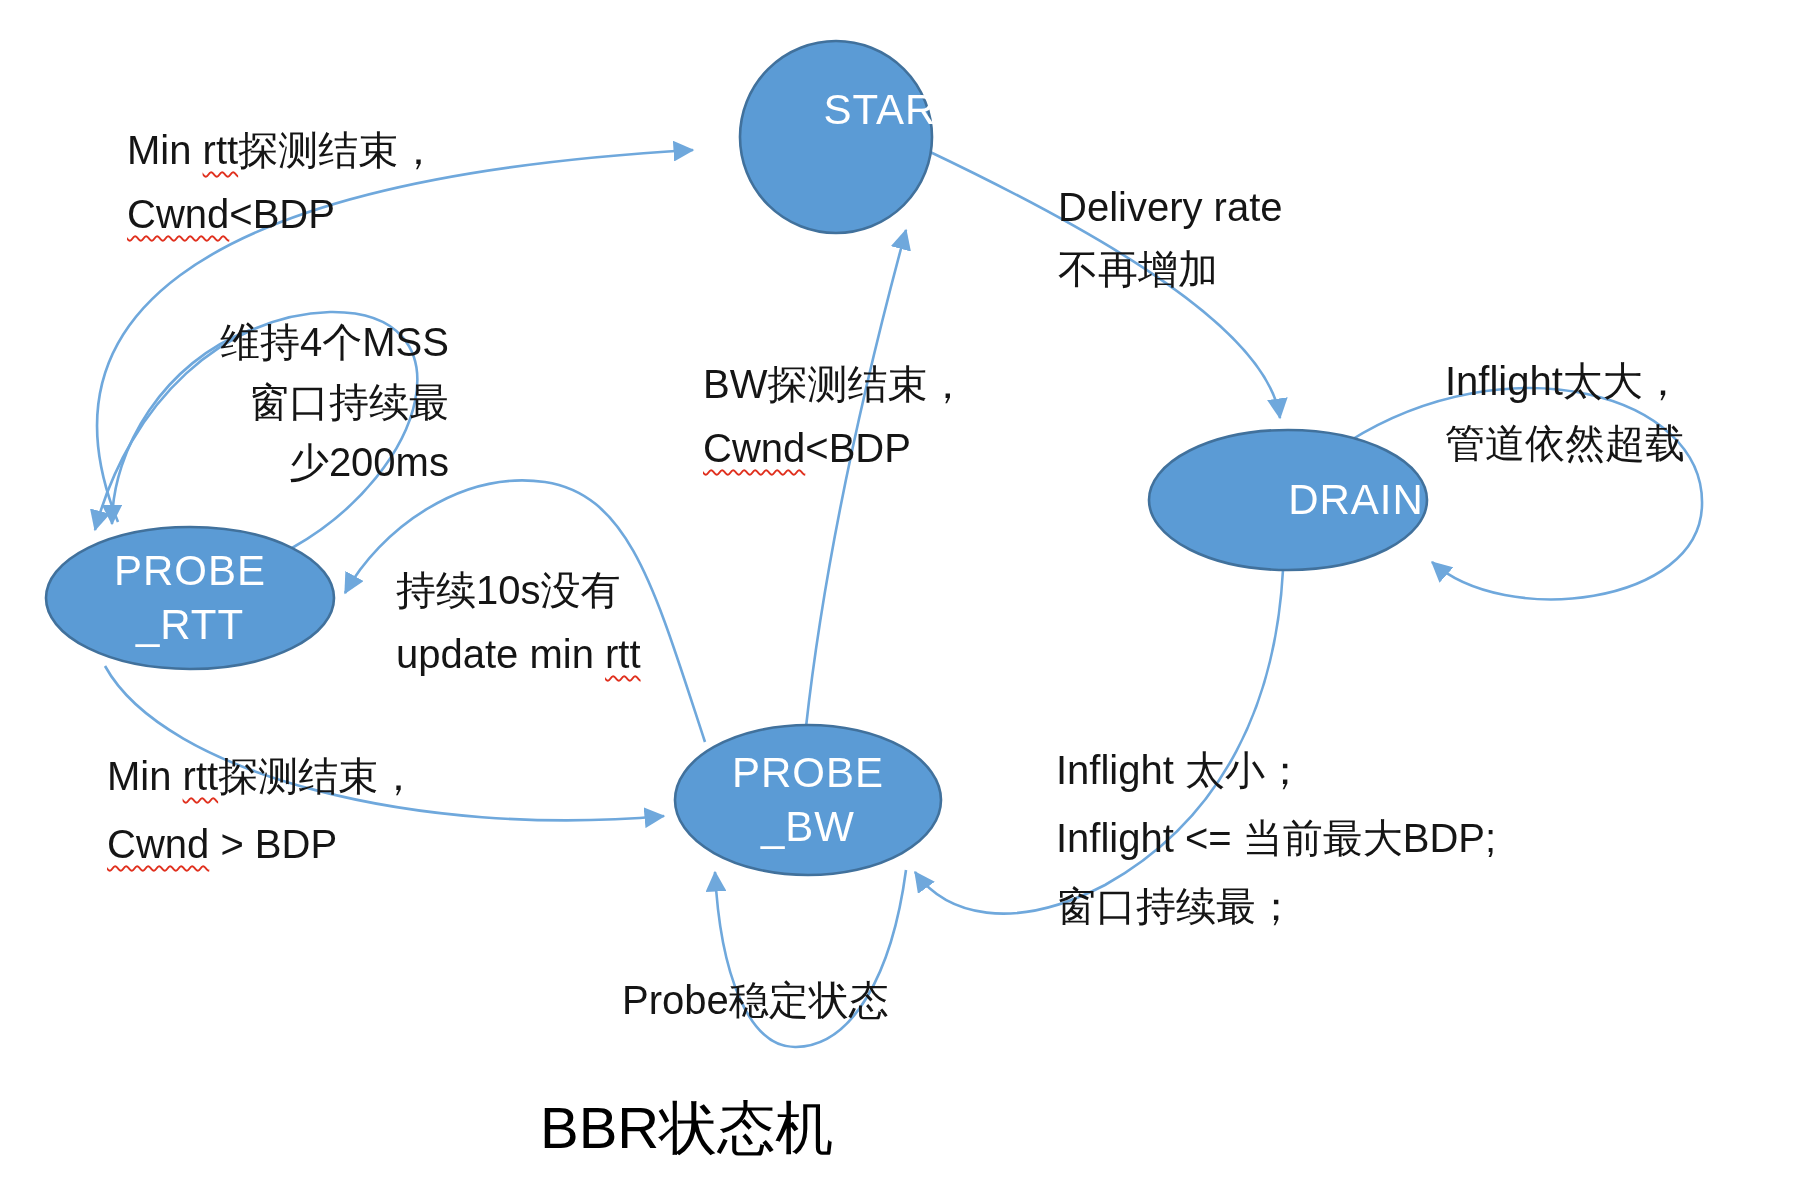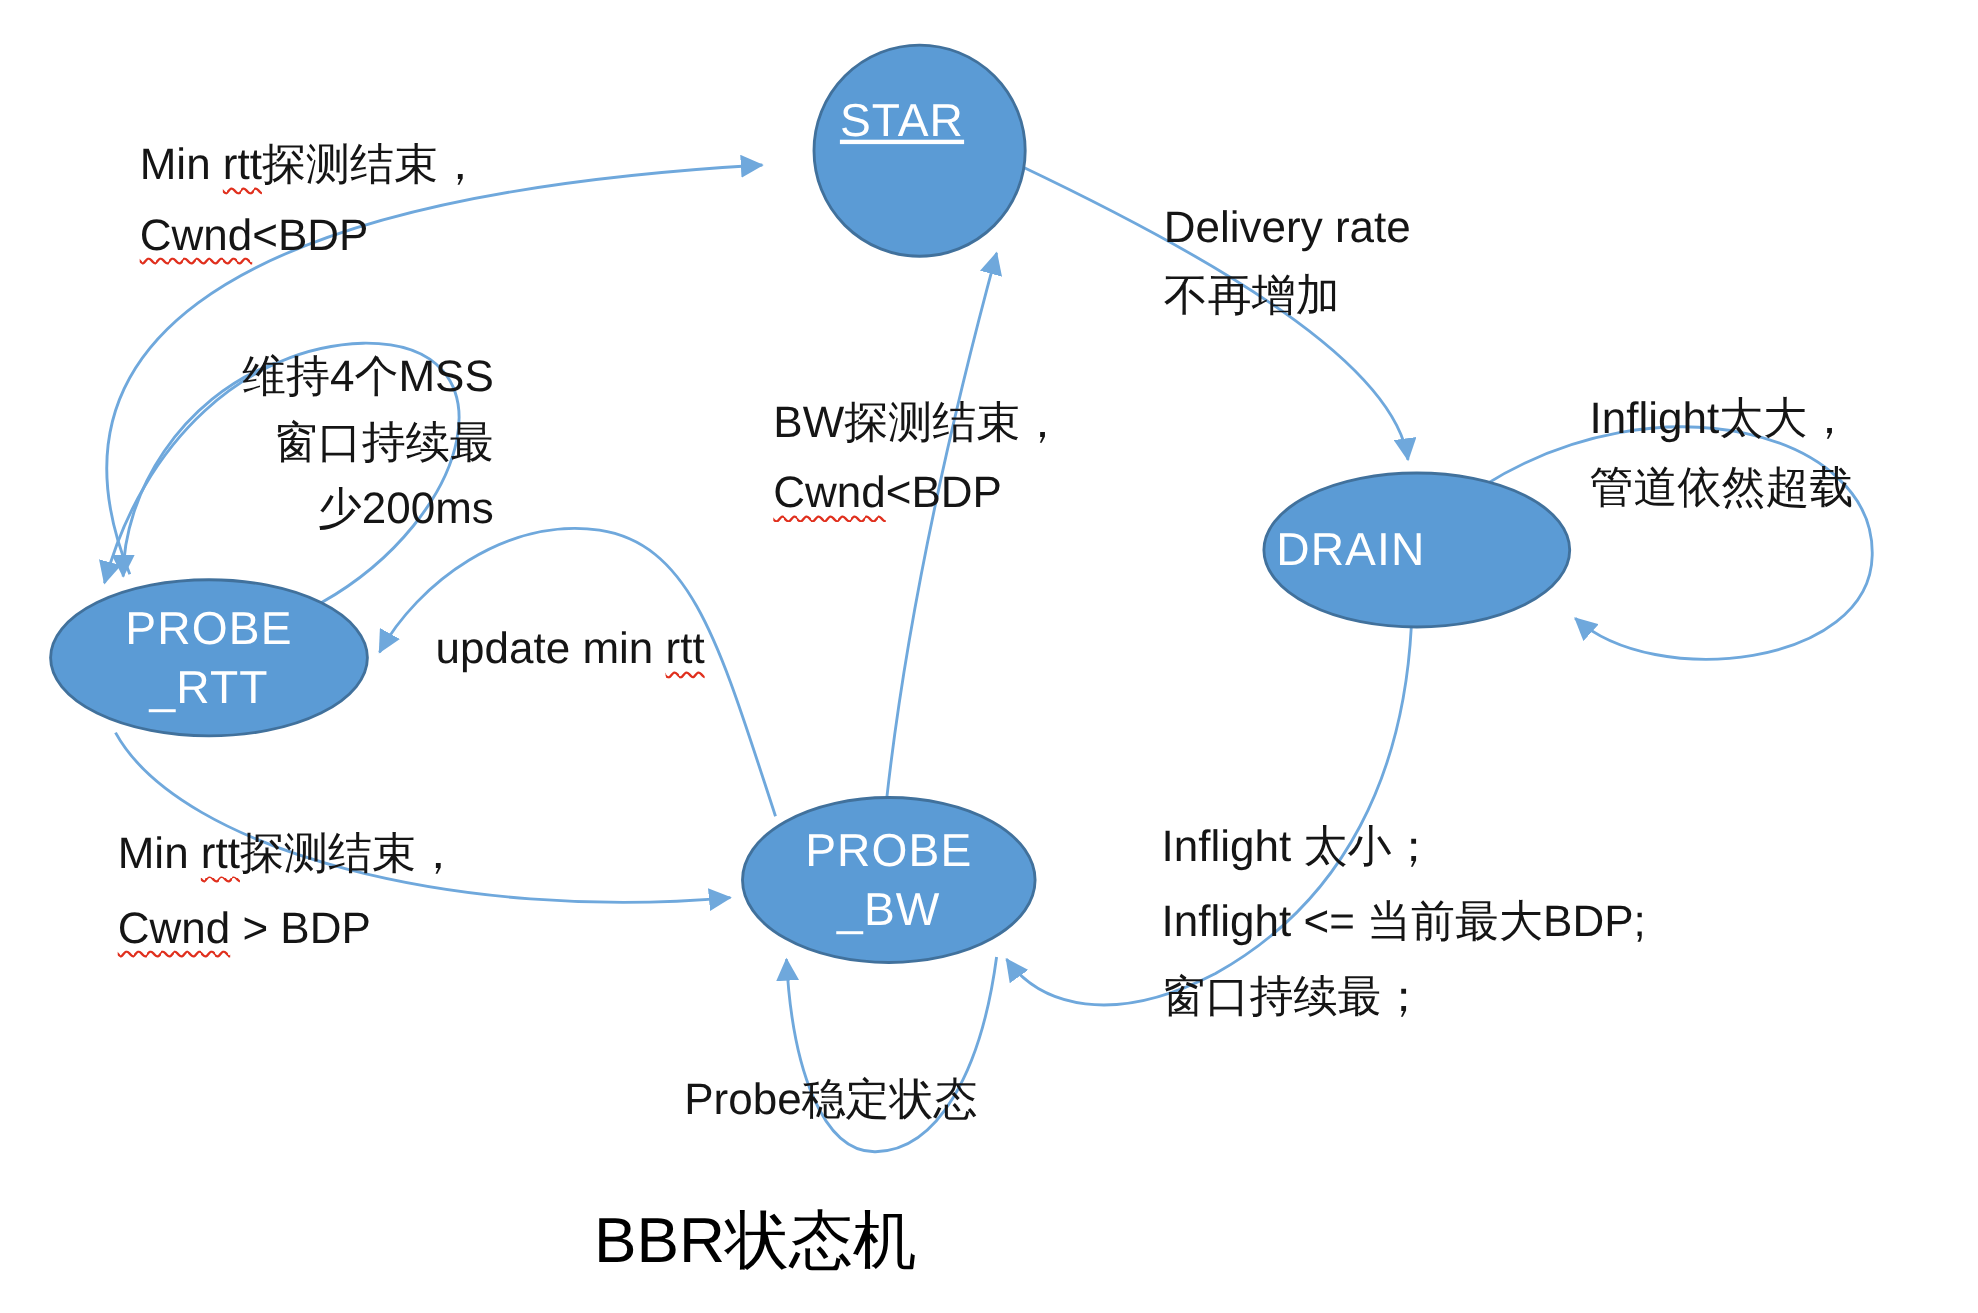--- a/index.html
+++ b/index.html
@@ -36,22 +36,22 @@
   }
   #lbl-tl{left:127px;top:118px;}
   #lbl-mss{left:220px;top:312px;line-height:60px;text-align:right;}
   #lbl-bwend{left:703px;top:352px;}
   #lbl-delivery{left:1058px;top:176px;line-height:62px;}
   #lbl-inflight-big{left:1445px;top:350px;line-height:62px;}
   #lbl-noupdate{left:396px;top:558px;}
   #lbl-rtt-big{left:107px;top:742px;line-height:68px;}
   #lbl-inflight-small{left:1056px;top:736px;line-height:68px;}
   #lbl-probe-stable{left:622px;top:968px;}
-  #lbl-startup{left:720px;top:83px;text-decoration:underline;}
-  #lbl-drain{left:1128px;top:473px;}
+  #lbl-startup{left:780px;top:83px;}
+  #lbl-drain{left:1256px;top:473px;}
   #lbl-rtt{left:90px;top:544px;}
   #lbl-bw{left:708px;top:746px;}
   #diagram-title{
     position:absolute;left:540px;top:1086px;width:540px;text-align:left;
     font-size:58px;line-height:84px;color:#000;
   }
   #diagram-title .cjk{font-family:"Liberation Serif","DejaVu Serif",serif;}
 </style>
 </head>
 <body>
@@ -115,20 +115,21 @@
   <div>Delivery rate</div>
   <div>不再增加</div>
 </div>
 
 <div class="lbl" id="lbl-inflight-big">
   <div>Inflight太大，</div>
   <div>管道依然超载</div>
 </div>
 
 <div class="lbl" id="lbl-noupdate">
+  <div>持续10s没有</div>
   <div><span>update min </span><span class="sq">rtt</span></div>
 </div>
 
 <div class="lbl" id="lbl-rtt-big">
   <div><span>Min </span><span class="sq">rtt</span><span>探测结束，</span></div>
   <div><span class="sq">Cwnd</span><span> &gt; BDP</span></div>
 </div>
 
 <div class="lbl" id="lbl-inflight-small">
   <div>Inflight 太小；</div>

